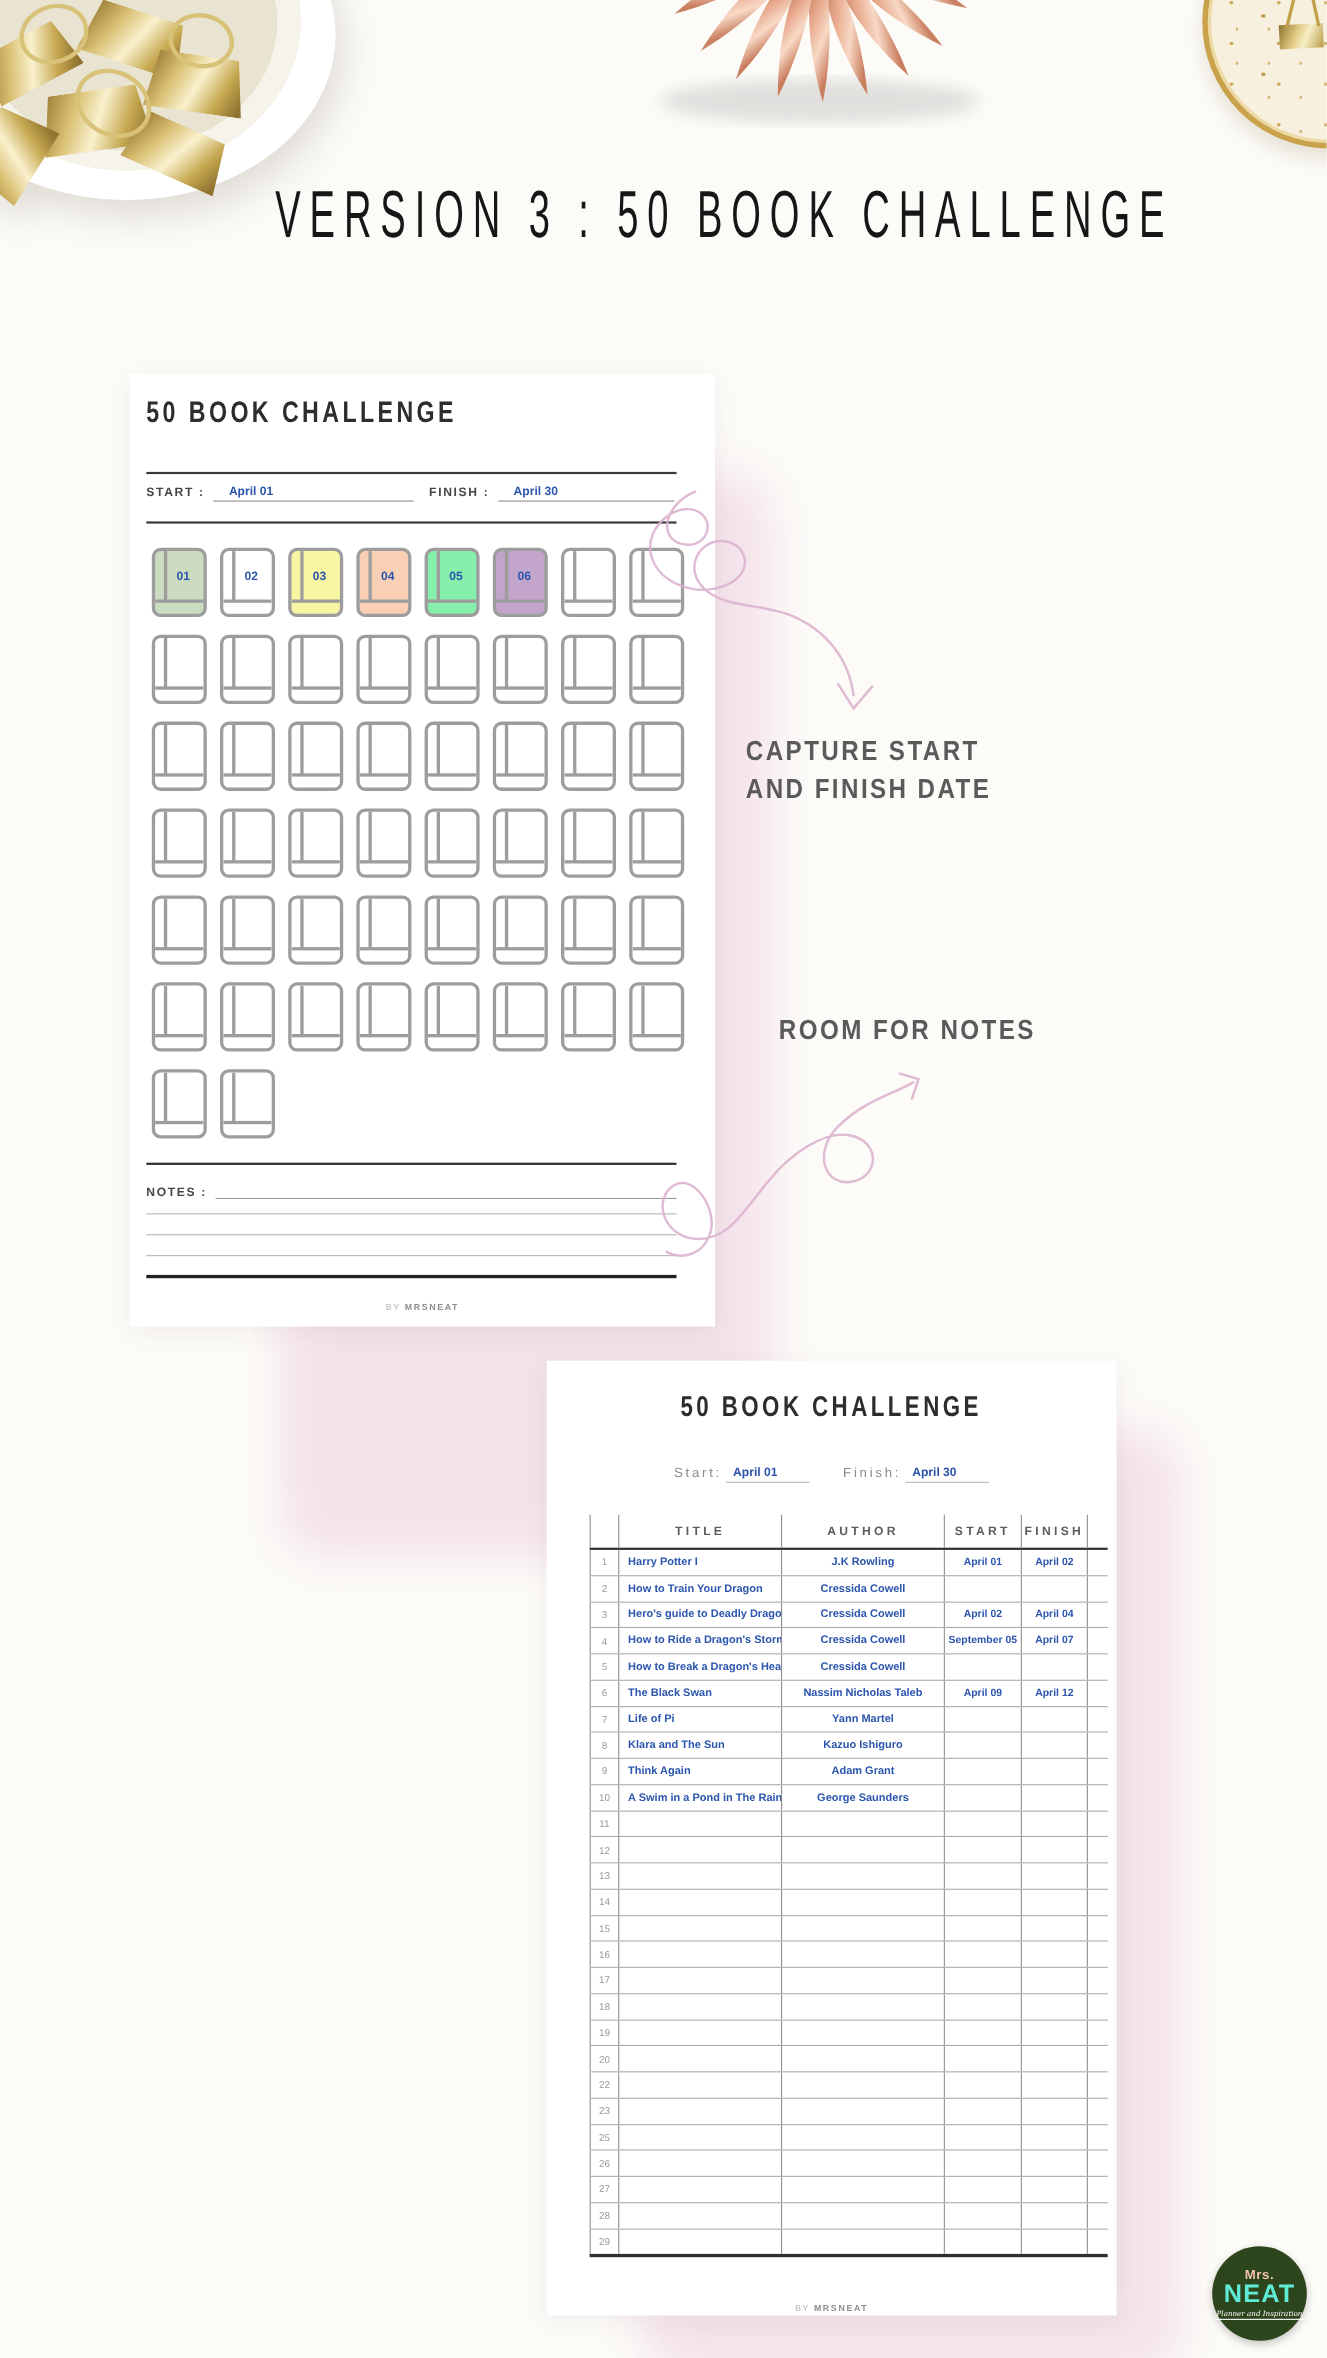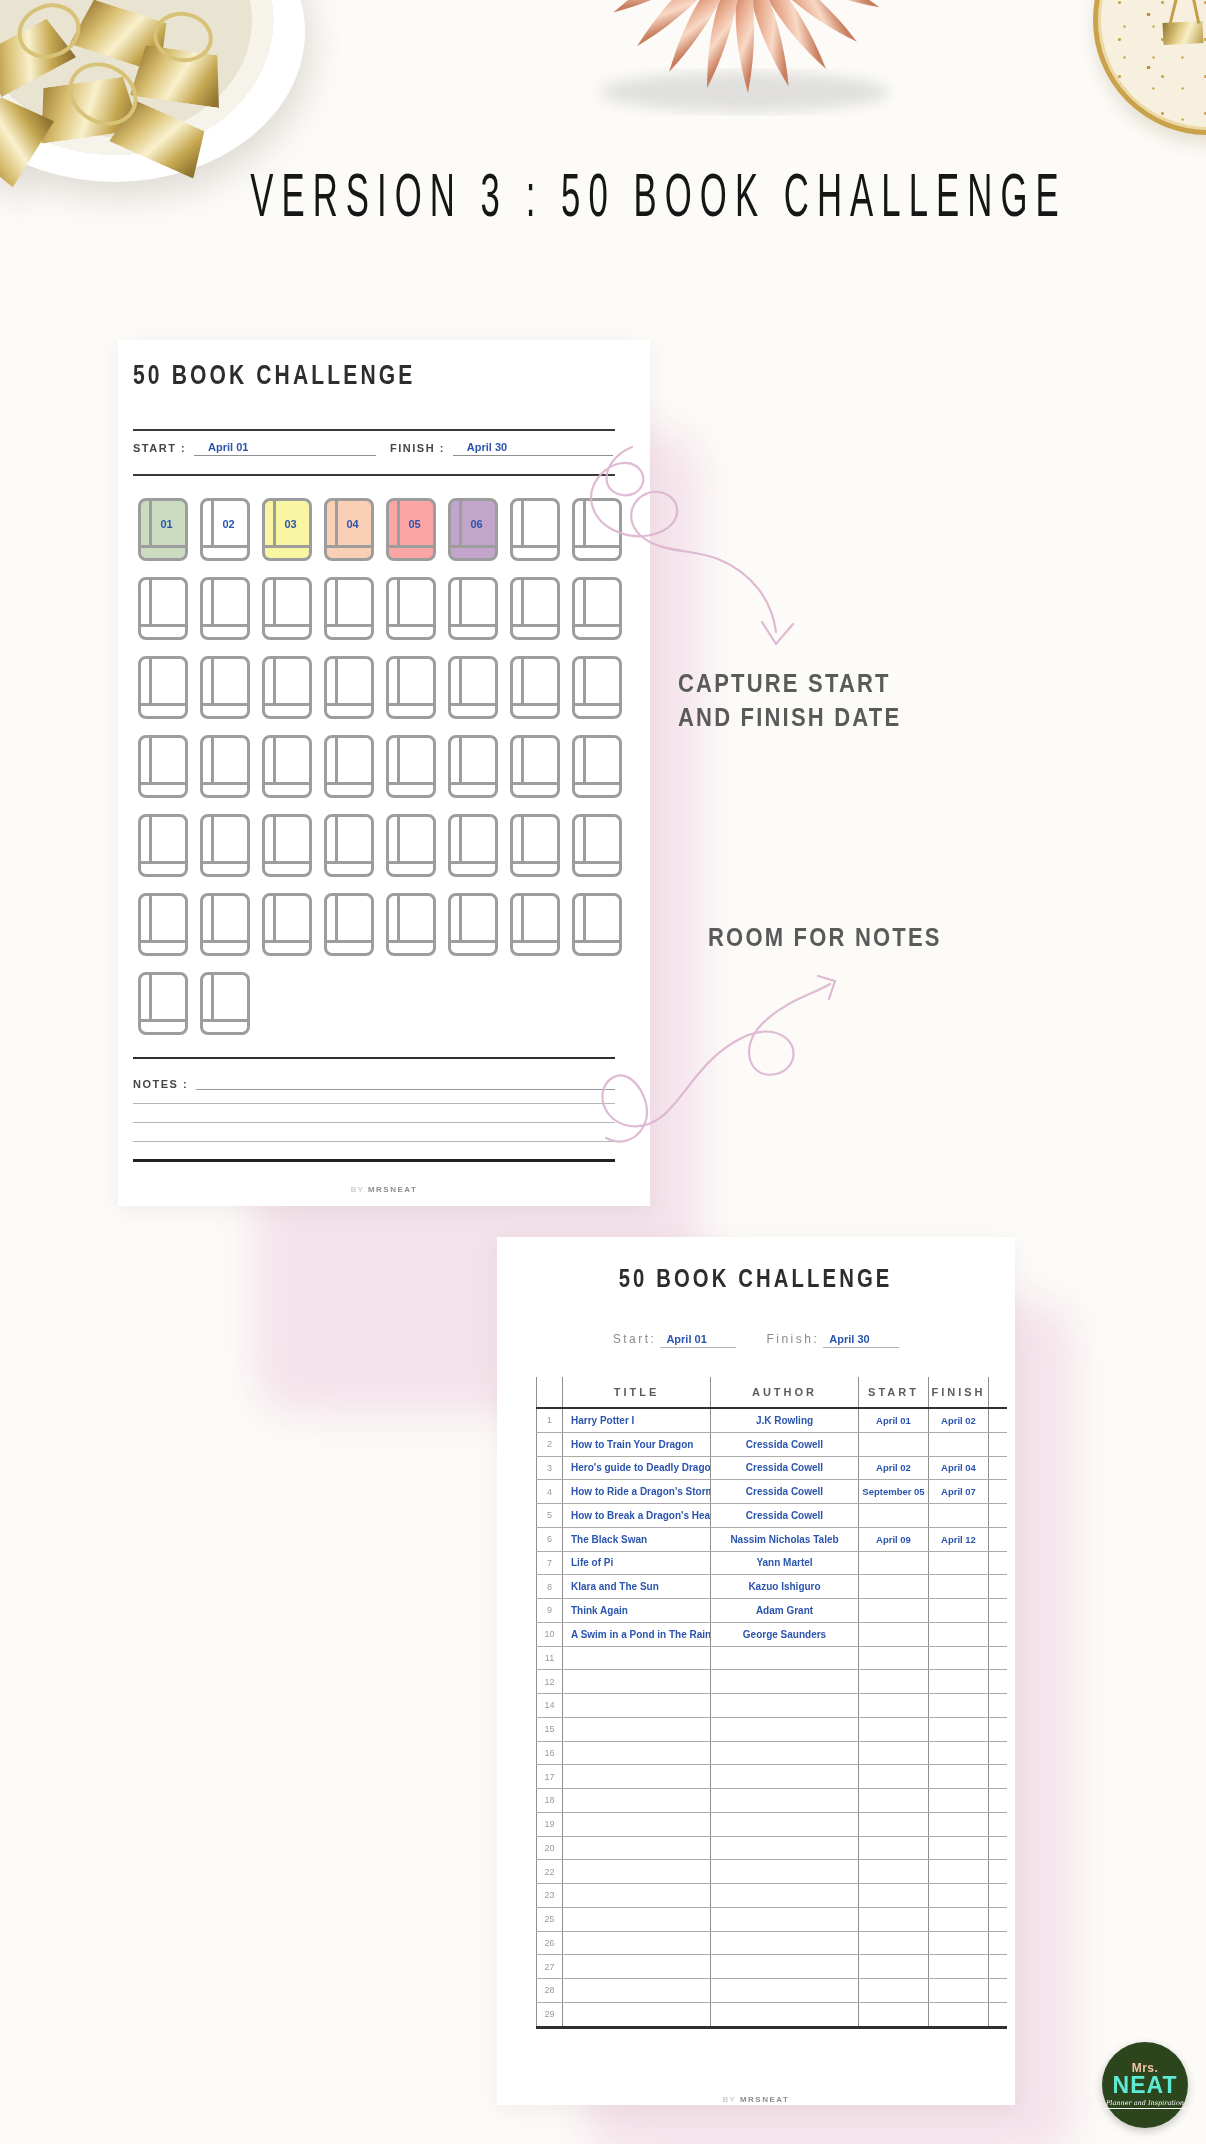--- a/index.html
+++ b/index.html
@@ -197,21 +197,21 @@
       </div>
       <div class="book" style="background: rgb(255, 255, 255);">
         <span class="book-num">02</span>
       </div>
       <div class="book" style="background: rgb(248, 245, 163);">
         <span class="book-num">03</span>
       </div>
       <div class="book" style="background: rgb(249, 207, 182);">
         <span class="book-num">04</span>
       </div>
-      <div class="book" style="background: #fca5a5;">
+      <div class="book" style="background: #86efac;">
         <span class="book-num">05</span>
       </div>
       <div class="book" style="background: rgb(195, 165, 203);">
         <span class="book-num">06</span>
       </div>
       <div class="book"></div>
       <div class="book"></div>
       <div class="book"></div>
       <div class="book"></div>
       <div class="book"></div>
@@ -376,20 +376,27 @@
           <div class="tcell c-finish"></div>
         </div>
         <div class="trow">
           <div class="tcell c-num">12</div>
           <div class="tcell c-title"></div>
           <div class="tcell c-author"></div>
           <div class="tcell c-start"></div>
           <div class="tcell c-finish"></div>
         </div>
         <div class="trow">
+          <div class="tcell c-num">13</div>
+          <div class="tcell c-title"></div>
+          <div class="tcell c-author"></div>
+          <div class="tcell c-start"></div>
+          <div class="tcell c-finish"></div>
+        </div>
+        <div class="trow">
           <div class="tcell c-num">14</div>
           <div class="tcell c-title"></div>
           <div class="tcell c-author"></div>
           <div class="tcell c-start"></div>
           <div class="tcell c-finish"></div>
         </div>
         <div class="trow">
           <div class="tcell c-num">15</div>
           <div class="tcell c-title"></div>
           <div class="tcell c-author"></div>

